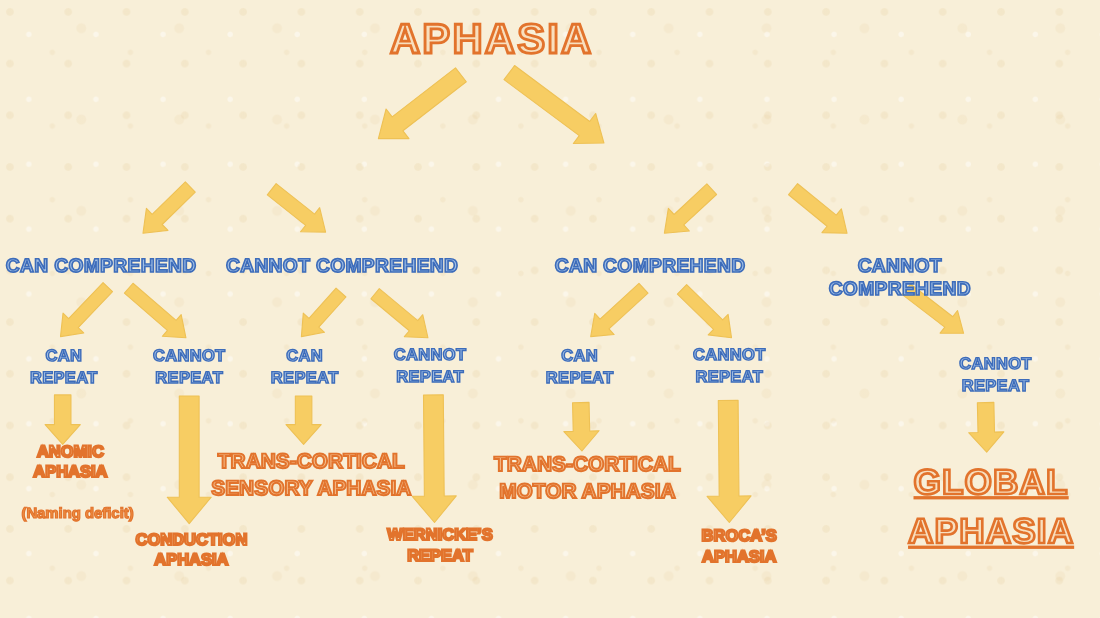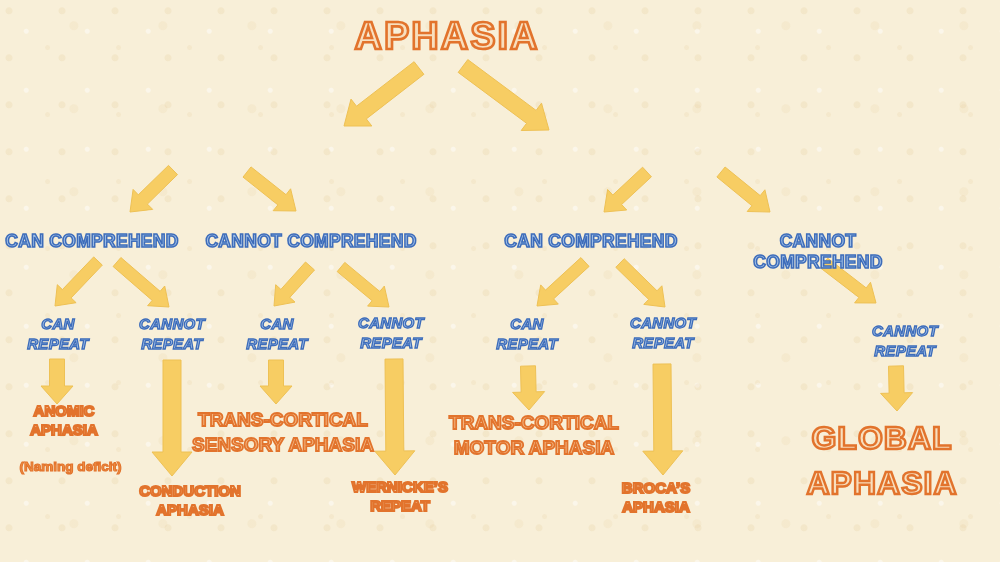--- a/index.html
+++ b/index.html
@@ -26,21 +26,21 @@
   .label {
     position:absolute; transform:translateX(-50%);
     text-align:center; white-space:pre-line;
     font-weight:700; line-height:1.2;
   }
   
   .t-root   { font-size:38px; letter-spacing:2px; color:var(--o-fill-light); -webkit-text-stroke:2.6px var(--o-stroke); }
   .t-branch { font-size:33px; letter-spacing:1.5px; color:var(--o-fill-light); -webkit-text-stroke:2.4px var(--o-stroke); }
   
   .t-comp { font-size:17.5px; letter-spacing:.3px; color:var(--b-fill); -webkit-text-stroke:1.5px var(--b-stroke); }
-  .t-rep  { font-size:15px;  letter-spacing:.3px; line-height:1.3; color:var(--b-fill);font-style:italic; -webkit-text-stroke:1.3px var(--b-stroke); }
+  .t-rep  { font-size:15px;  letter-spacing:.3px; line-height:1.3; color:var(--b-fill); -webkit-text-stroke:1.3px var(--b-stroke); }
   
   .t-outcome    { font-size:15px; line-height:1.26; color:var(--o-fill-mid);  -webkit-text-stroke:2px var(--o-stroke); }
   .t-outcome-sm { font-size:19px; line-height:1.32; color:var(--o-fill-deep);text-align:center; -webkit-text-stroke:1.8px var(--o-stroke); }
   .t-note   { font-size:13.5px; color:var(--o-fill-note); -webkit-text-stroke:1.1px var(--o-stroke); }
   .t-global { font-size:32px; line-height:1.4; letter-spacing:1px; color:var(--o-fill-light); -webkit-text-stroke:2.4px var(--o-stroke); }
 </style>
 </head>
 <body>
 
 <div id="canvas">
@@ -89,24 +89,24 @@
   <div class="label t-rep" style="left:663px; top:313px;">CANNOT
 REPEAT</div>
   <div class="label t-rep" style="left:905px; top:321px;">CANNOT
 REPEAT</div>
 
   <div class="label t-outcome" style="left:64px;  top:402px;">ANOMIC
 APHASIA</div>
   <div class="label t-note" style="left:64px;  top:459px;padding-left:13px;">(Naming deficit)</div>
   <div class="label t-outcome-sm" style="left:283px; top:407px;">TRANS-CORTICAL
 SENSORY APHASIA</div>
-  <div class="label t-outcome" style="left:190px; top:482px;">CONDUCTION
+  <div class="label t-outcome" style="left:174px; top:482px;">CONDUCTION
 APHASIA</div>
   <div class="label t-outcome" style="left:400px; top:478px;">WERNICKE’S
 REPEAT</div>
   <div class="label t-outcome-sm" style="left:534px; top:410px;">TRANS-CORTICAL
 MOTOR APHASIA</div>
-  <div class="label t-outcome" style="left:656px; top:479px;">BROCA’S
+  <div class="label t-outcome" style="left:672px; top:479px;">BROCA’S
 APHASIA</div>
-  <div class="label t-global" style="left:882px; top:416px;">GLOBAL
+  <div class="label t-global" style="left:901px; top:416px;text-decoration:underline;">GLOBAL
 APHASIA</div>
 
 </div>
 
 </body></html>

